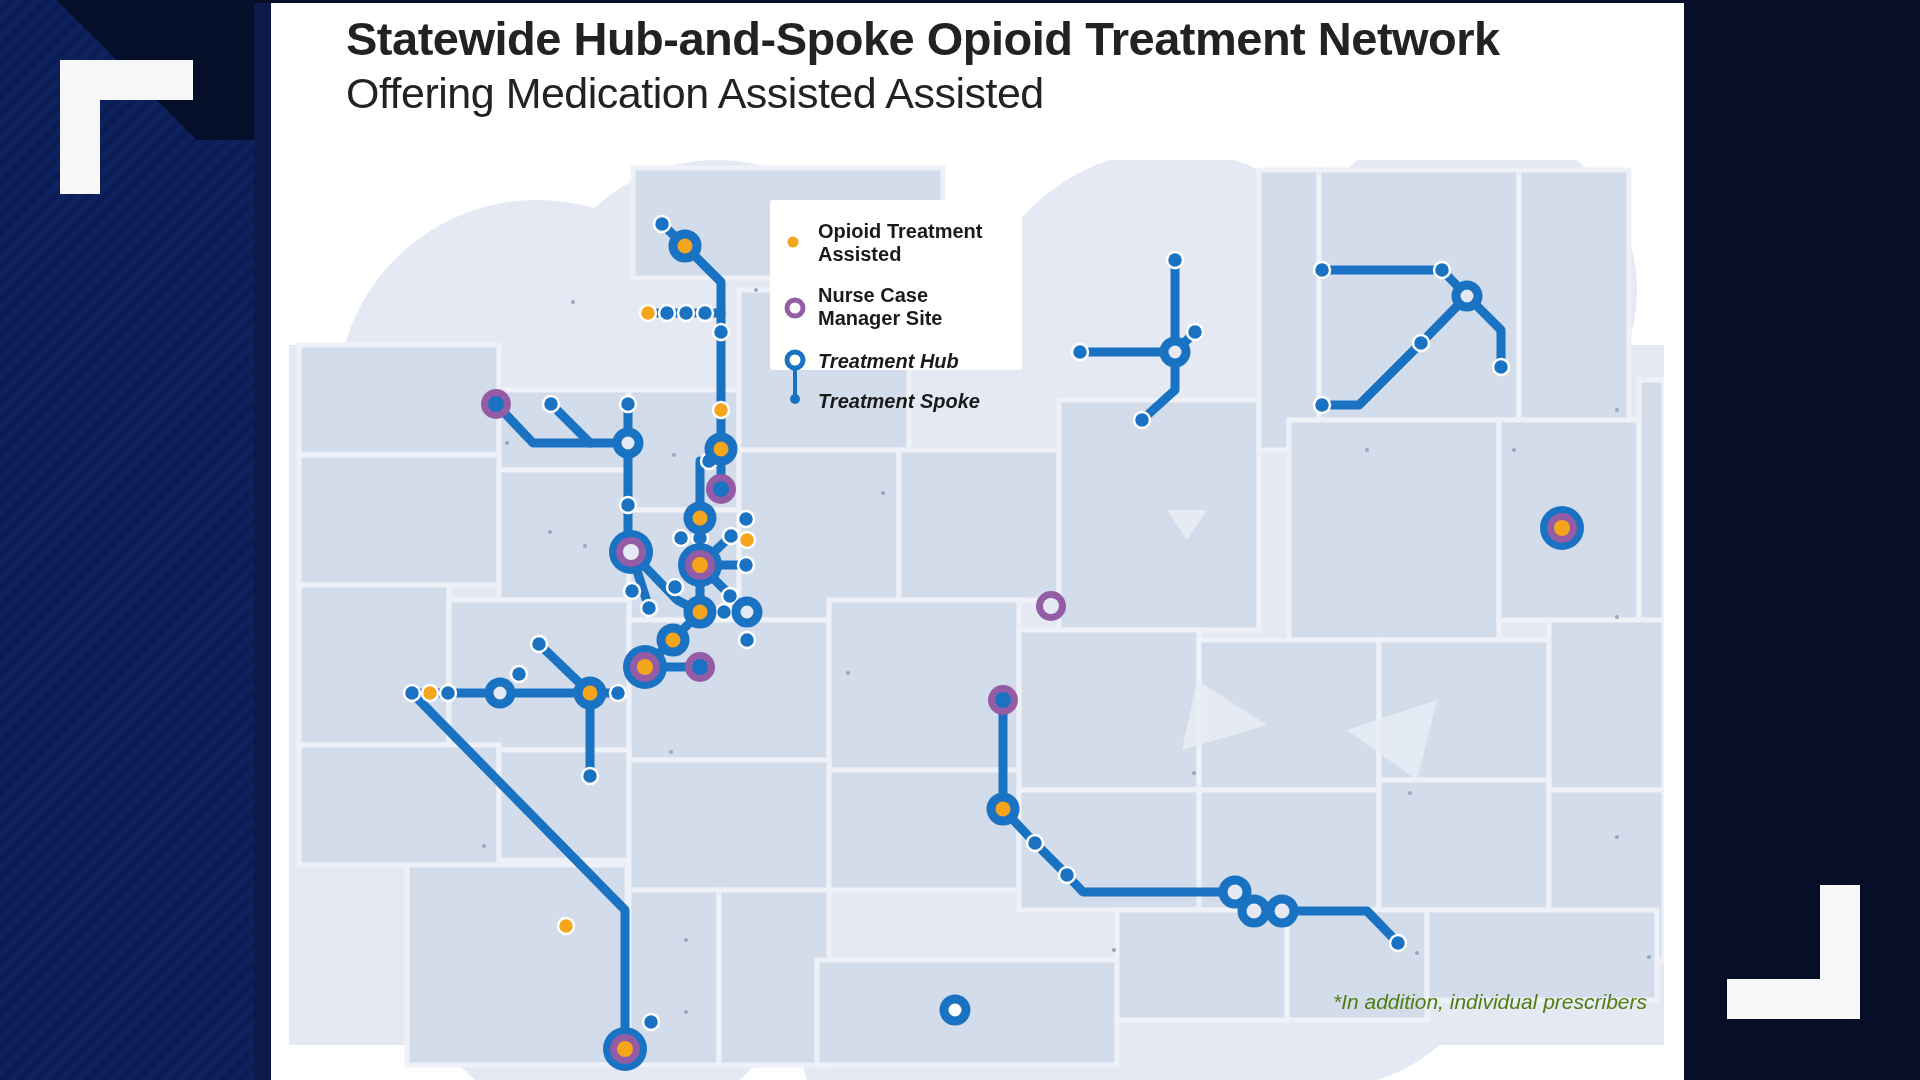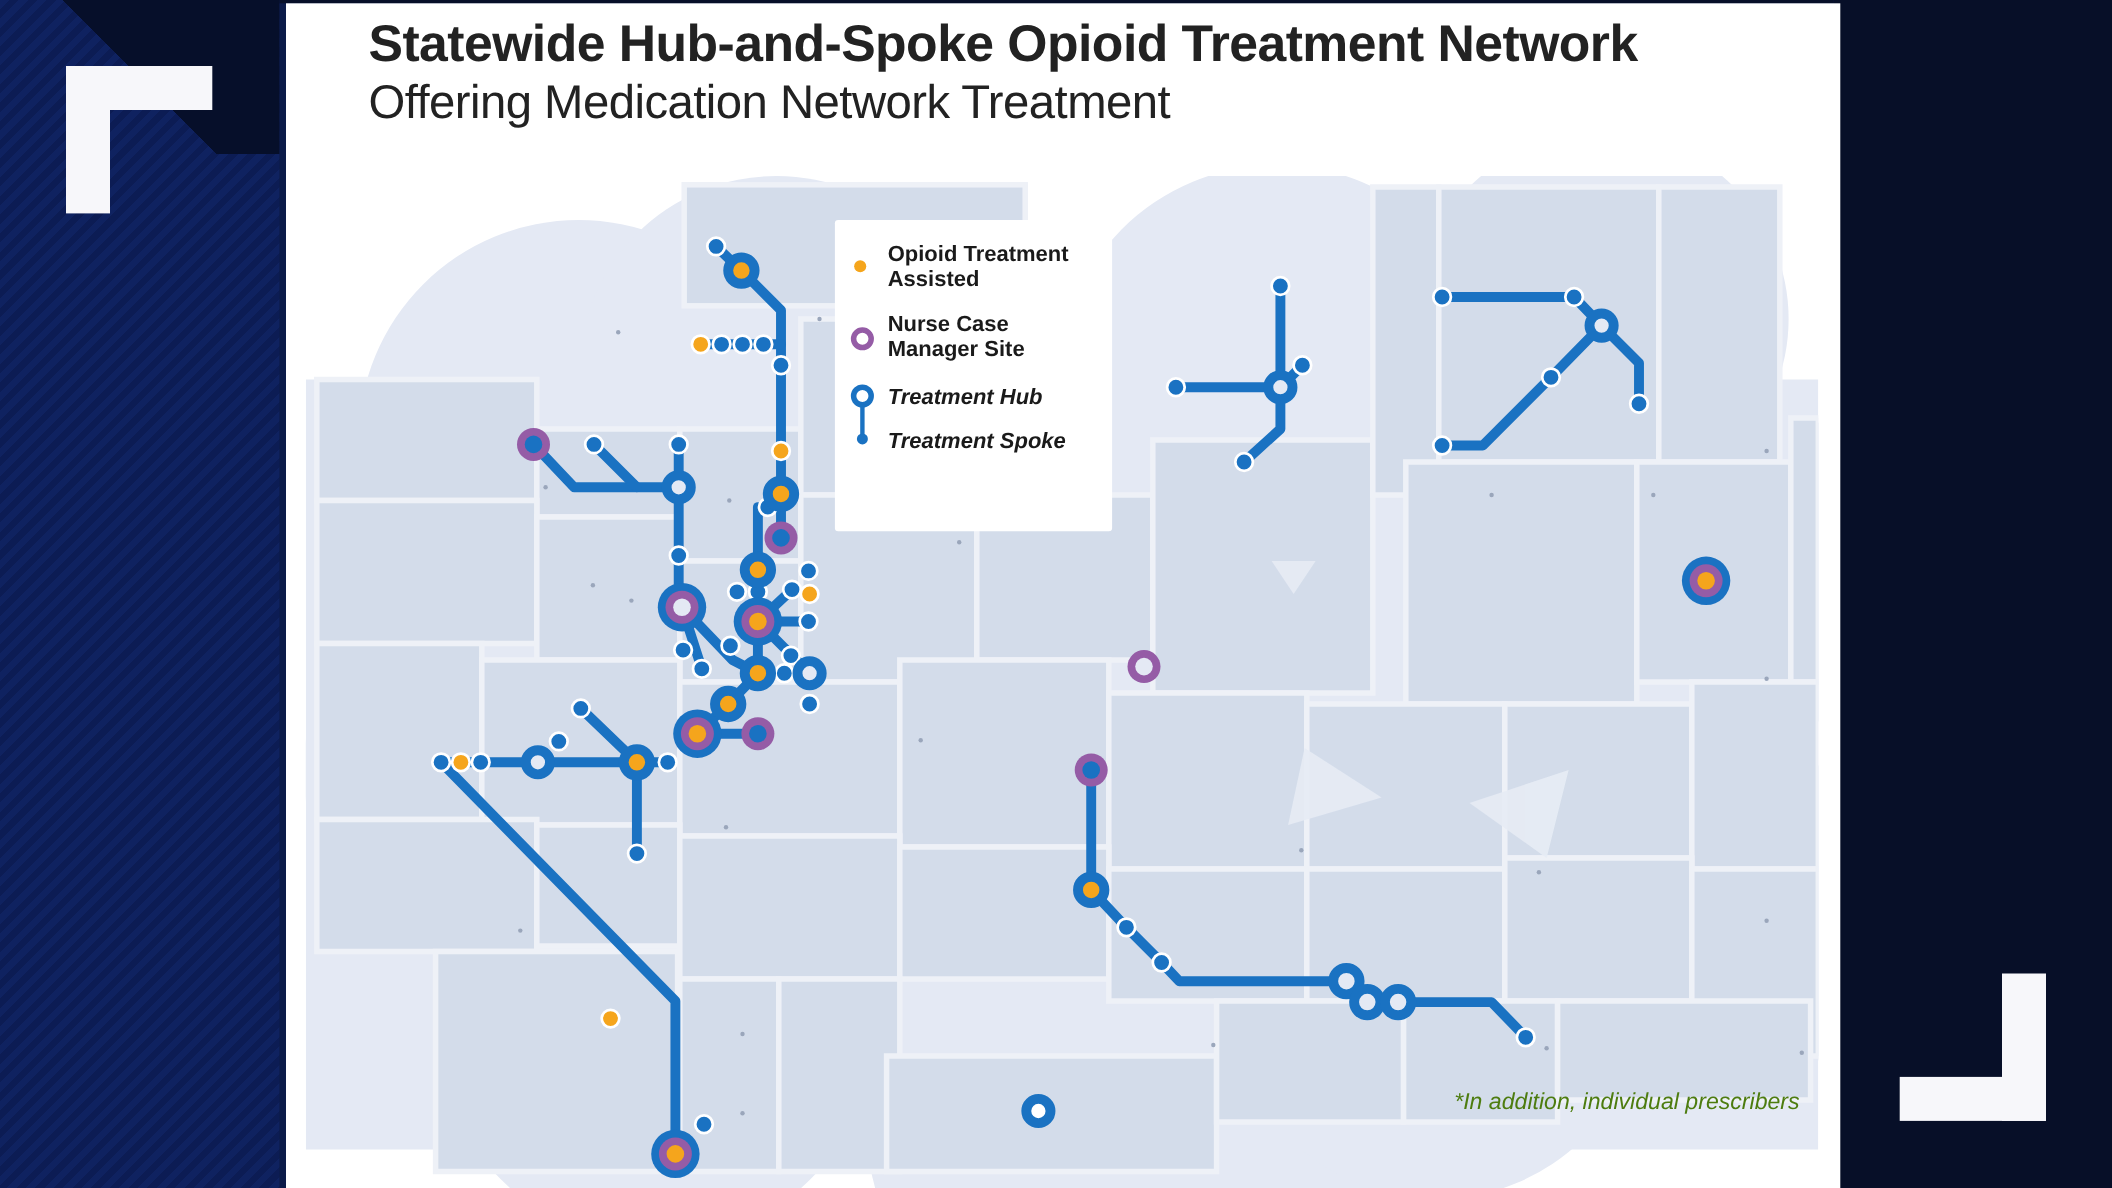--- a/index.html
+++ b/index.html
@@ -4,45 +4,45 @@
 <style>
   html,body{margin:0;padding:0;}
   body{width:1920px;height:1080px;overflow:hidden;position:relative;background:#0b1a48;font-family:"DejaVu Sans","Liberation Sans",sans-serif;}
   .bg-stripes{position:absolute;left:0;top:0;width:254px;height:1080px;
     background:repeating-linear-gradient(135deg,#0f2260 0px,#0f2260 6px,#0c1c54 6px,#0c1c54 12px);}
   .bg-dark-tri{position:absolute;left:0;top:0;width:254px;height:140px;
     background:linear-gradient(225deg,#060f2a 0%,#060f2a 50%,transparent 50%);}
   .bg-right{position:absolute;left:1667px;top:0;width:253px;height:1080px;background:#070f28;}
   .bg-top{position:absolute;left:254px;top:0;width:1413px;height:3px;background:#070f28;}
   .bracket{position:absolute;background:#f7f7fa;}
-  .panel{position:absolute;left:260px;top:3px;width:1413px;height:1077px;background:#ffffff;overflow:hidden;}
+  .panel{position:absolute;left:271px;top:3px;width:1413px;height:1077px;background:#ffffff;overflow:hidden;}
   .title{position:absolute;left:75px;top:8px;font-family:"Liberation Sans",sans-serif;font-weight:700;font-size:47px;color:#222;letter-spacing:-0.5px;white-space:nowrap;}
   .subtitle{position:absolute;left:75px;top:66px;font-family:"Liberation Sans",sans-serif;font-weight:400;font-size:43px;color:#222;letter-spacing:-0.5px;white-space:nowrap;}
   svg.map{position:absolute;left:0;top:0;}
-  .legend{position:absolute;left:499px;top:197px;width:252px;height:283px;background:#fff;border-radius:3px;}
+  .legend{position:absolute;left:499px;top:197px;width:252px;height:170px;background:#fff;border-radius:3px;}
   .lg-row{position:absolute;left:0;width:252px;}
   .lg-label{position:absolute;left:48px;font-family:"Liberation Sans",sans-serif;font-weight:700;font-size:20px;line-height:23px;color:#1a1a1a;}
   .footnote{position:absolute;left:1034px;top:985px;width:370px;font-family:"Liberation Sans",sans-serif;font-style:italic;font-size:21px;line-height:28px;color:#4d7c0f;text-align:center;}
 </style>
 </head>
 <body>
 
 <div class="bg-stripes"></div>
 <div class="bg-dark-tri"></div>
 <div class="bg-right"></div>
 <div class="bg-top"></div>
 
 <div class="bracket" style="left:60px;top:60px;width:133px;height:40px;"></div>
 <div class="bracket" style="left:60px;top:60px;width:40px;height:134px;"></div>
 <div class="bracket" style="left:1727px;top:979px;width:133px;height:40px;"></div>
 <div class="bracket" style="left:1820px;top:885px;width:40px;height:134px;"></div>
 
 <div class="panel">
   <div class="title">Statewide Hub-and-Spoke Opioid Treatment Network</div>
-  <div class="subtitle">Offering Medication Network Treatment</div>
+  <div class="subtitle">Offering Medication Assisted Assisted</div>
 
   <svg class="map" width="1413" height="1077" viewBox="254 3 1413 1077">
     <defs>
       <clipPath id="stateclip">
           <rect x="272" y="160" width="1375" height="920"></rect>
         </clipPath>
     </defs>
     <g clip-path="url(#stateclip)">
 
       <g fill="#e4e9f4">

